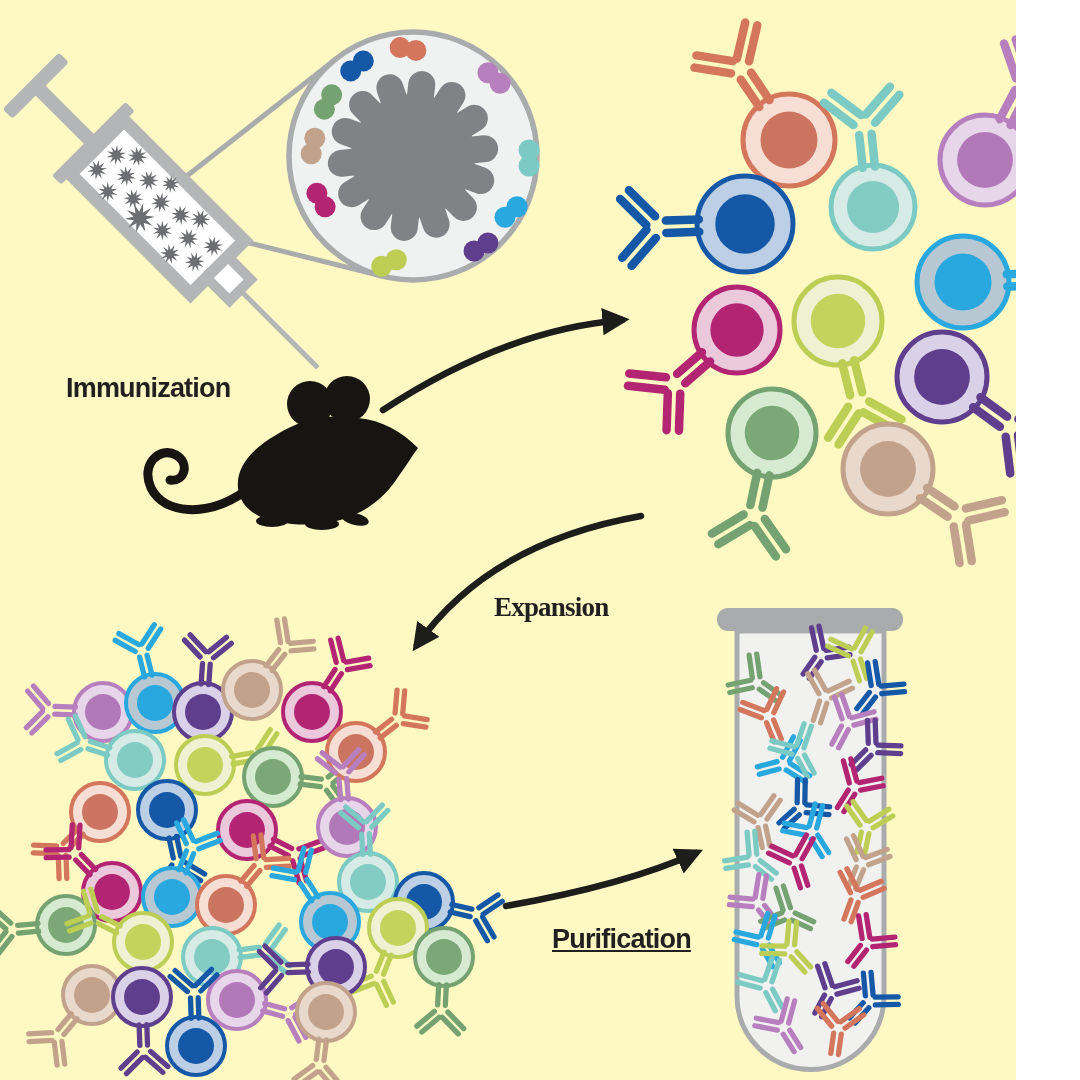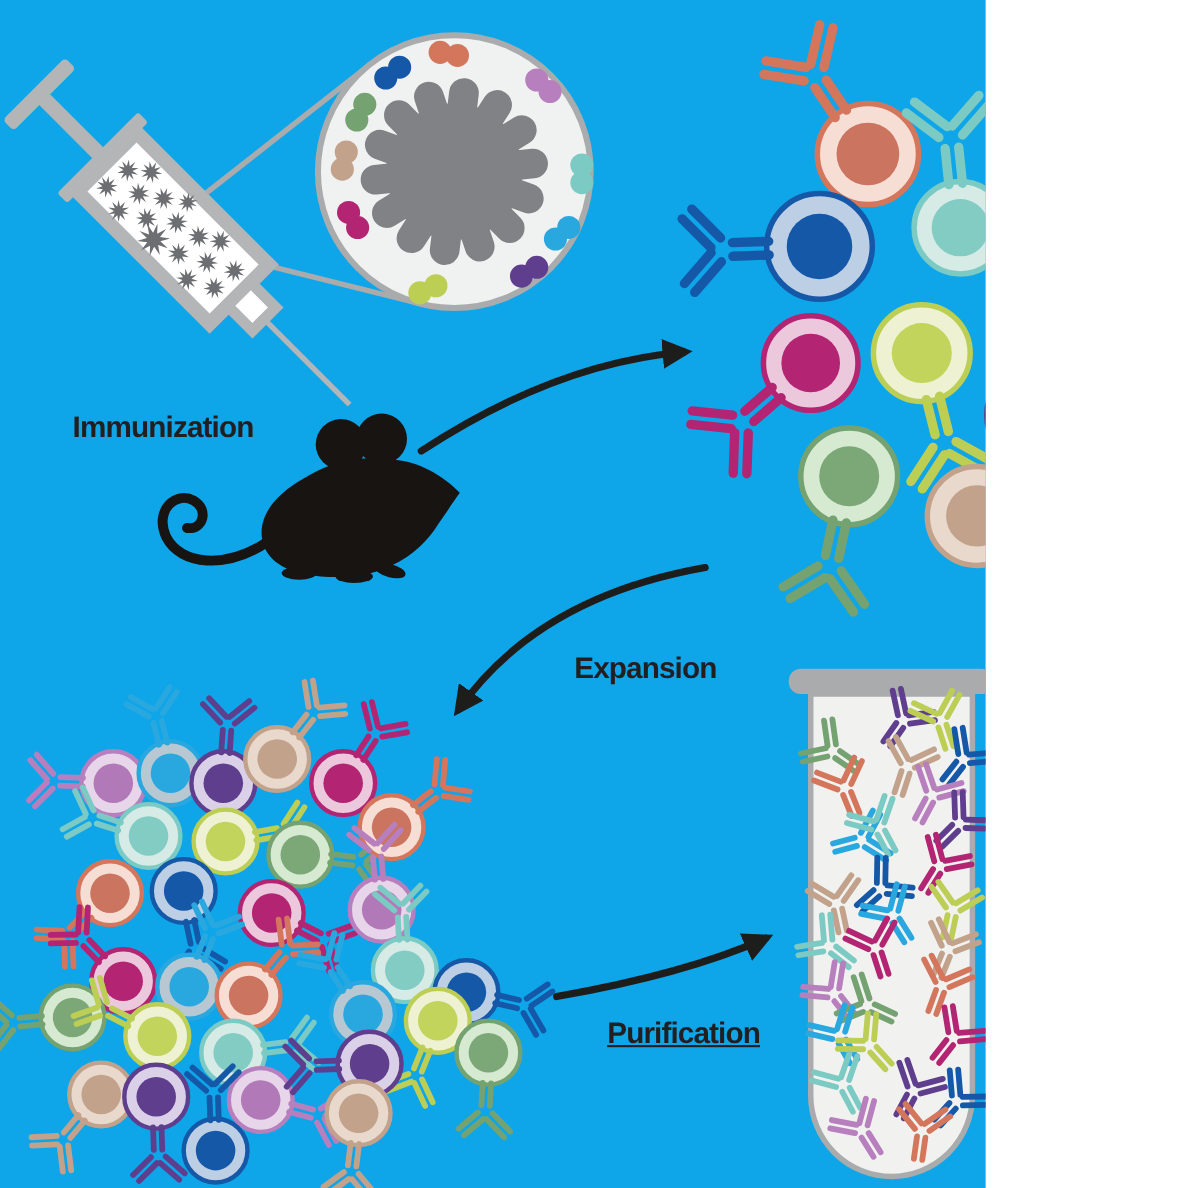--- a/index.html
+++ b/index.html
@@ -1,33 +1,33 @@
 <!DOCTYPE html>
 <html><head>
 <meta charset="utf-8">
 <style>
   html,body{margin:0;padding:0;background:#ffffff;}
   .canvas{
     position:relative;
-    width:896px;height:1080px;
-    background:#0ea5e9;
+    width:1016px;height:1080px;
+    background:#fef9c3;
     overflow:hidden;
     font-family:"Liberation Sans", sans-serif;
   }
   .canvas svg{position:absolute;left:0;top:0;}
   .lbl{
     position:absolute;
     font-weight:bold;
     font-size:27px;
     letter-spacing:-0.8px;
     color:#231f20;
     white-space:nowrap;
   }
   #lbl-immunization{left:66px;top:373px;}
-  #lbl-expansion{left:522px;top:592px;}
+  #lbl-expansion{left:494px;top:592px;font-family:Liberation Serif, serif;}
   #lbl-purification{left:552px;top:924px;text-decoration:underline;}
 </style>
 </head>
 <body>
 
 <div class="canvas">
   <svg id="scene" width="1080" height="1080" viewBox="0 0 1080 1080">
     <defs>
       <marker id="arrowhead" viewBox="0 0 10 10" refX="7.2" refY="5" markerWidth="4.2" markerHeight="4.2" orient="auto">
         <path d="M0,0 L10,5 L0,10 Z" fill="#1d1d1b"></path>

